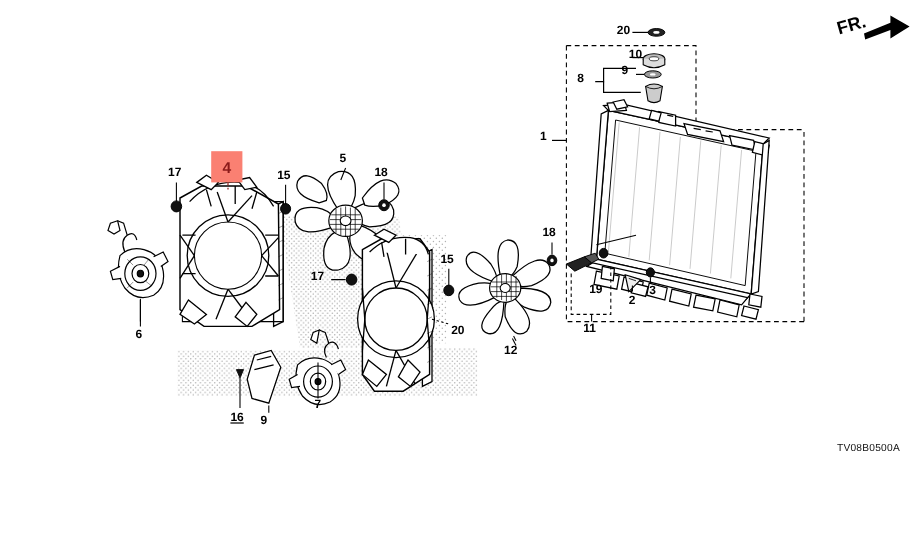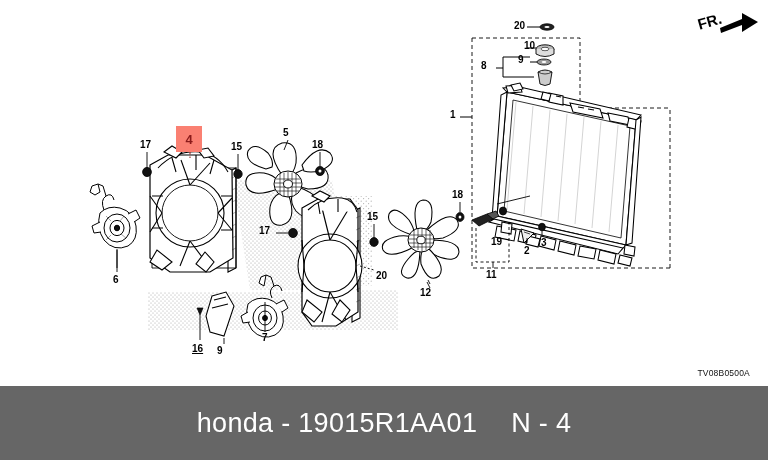--- a/index.html
+++ b/index.html
@@ -384,20 +384,14 @@
     <div id="fr-indicator">
       <div id="fr-label">FR.</div>
       <svg width="64" height="36" viewBox="0 0 64 36">
         <path d="M22,22 L44,13 L44,7 L60,16 L44,26 L44,19 L23,27 Z" fill="#000"></path>
       </svg>
     </div>
 
     <div id="diagram-code">TV08B0500A</div>
   </div>
 
-  <div id="footer-bar">
-    <div id="footer-text">
-      <span id="footer-partno">honda - 19015R1AA01</span>
-      <span id="footer-page">N - 4</span>
-    </div>
-  </div>
 
 </div>
 
 </body></html>

